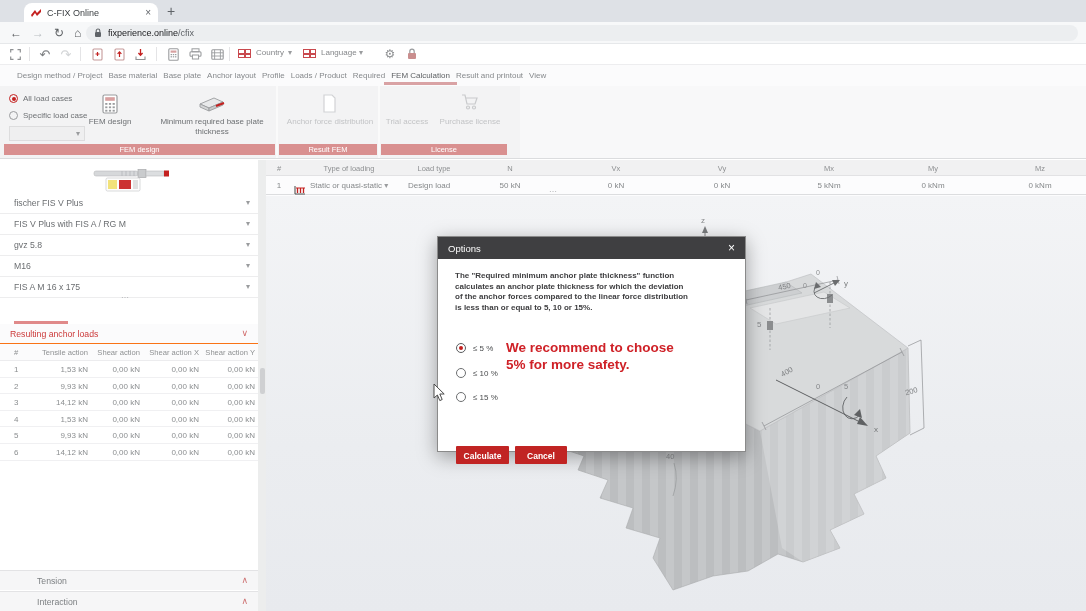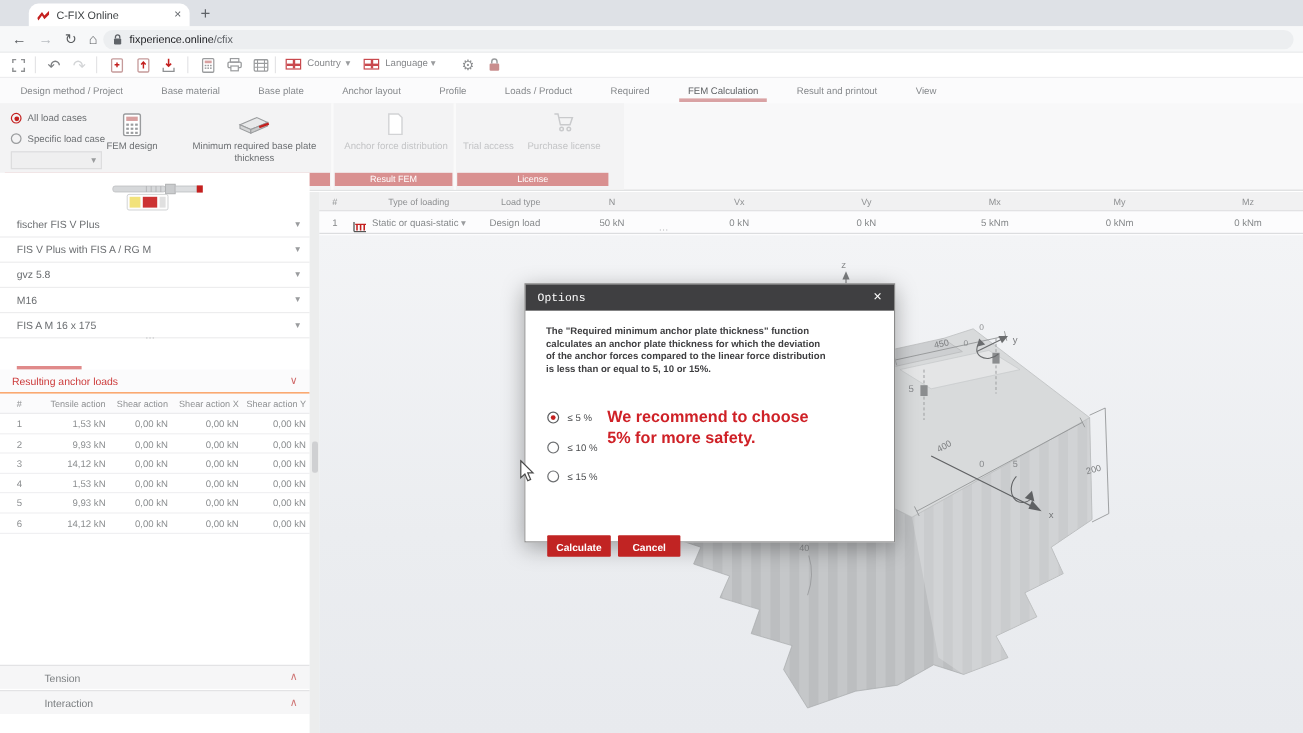--- a/index.html
+++ b/index.html
@@ -28,21 +28,21 @@
   .tbdiv{position:absolute;top:3px;width:1px;height:14px;background:#e4e4e6;}
   .ddlbl{position:absolute;top:4px;font-size:8px;color:#85878a;}
   .ddarr{position:absolute;top:4px;font-size:8px;color:#9a9c9e;}
   .flag{position:absolute;top:5px;width:13px;height:9px;background:#fff;border:1px solid #c9494e;}
   .flag::before{content:"";position:absolute;left:5px;top:0;width:2px;height:7px;background:#c9494e;}
   .flag::after{content:"";position:absolute;left:0;top:2.5px;width:11px;height:2px;background:#c9494e;}
   .glyphic{font-size:11px;color:#8f9193;}
 
   
   .menurow{position:absolute;top:65px;left:0;right:0;height:21px;background:#fbfbfc;
-    display:flex;align-items:center;gap:30px;padding-left:16px;font-size:8px;color:#86898c;}
+    display:flex;align-items:center;gap:4px;padding-left:16px;font-size:8px;color:#86898c;}
   .mtab{position:relative;white-space:nowrap;padding:5px 1px;}
   .mtab.active{color:#5e6164;}
   .mtab.active::after{content:"";position:absolute;left:-6px;right:-6px;bottom:0;height:3px;background:#d9a2a4;}
 
   
   .ribbon{position:absolute;top:86px;left:0;right:0;height:73px;background:#f8f8f9;border-bottom:1px solid #dbdcde;}
   .grouparea{position:absolute;left:0;top:0;width:520px;height:72px;background:#f3f3f4;}
   .gdiv{position:absolute;top:0;width:2px;height:72px;background:#fafafa;}
   .groupbar{position:absolute;bottom:3px;height:11px;background:#d99090;color:#fff;font-size:7.5px;
     text-align:center;line-height:11px;}
@@ -57,21 +57,21 @@
 
   
   .loadtable{position:absolute;left:266px;top:160px;width:820px;height:36px;background:#fcfcfd;}
   .lt-head{position:absolute;left:0;top:0;right:0;height:16px;background:#f1f1f2;border-bottom:1px solid #e2e2e4;}
   .lt-row{position:absolute;left:0;top:16px;right:0;height:19px;border-bottom:1px solid #dcdddf;}
   .ltc{position:absolute;font-size:7.5px;color:#8e9092;transform:translateX(-50%);top:4px;white-space:nowrap;}
   .ltv{position:absolute;font-size:8px;color:#85888a;transform:translateX(-50%);top:5px;white-space:nowrap;}
   .ltl{position:absolute;font-size:8px;color:#85888a;top:5px;white-space:nowrap;}
 
   
-  .sidebar{position:absolute;left:0;top:144px;width:258px;height:428px;background:#fff;}
+  .sidebar{position:absolute;left:0;top:160px;width:258px;height:428px;background:#fff;}
   .ddrow{position:absolute;left:0;width:258px;height:21px;border-bottom:1px solid #ededee;}
   .ddrow .t{position:absolute;left:14px;top:5px;font-size:8.7px;color:#6b6e71;white-space:nowrap;}
   .ddrow .a{position:absolute;right:8px;top:5px;font-size:8px;color:#9a9c9e;}
   .stabs{position:absolute;left:0;top:144px;width:258px;height:19px;border-bottom:1px solid #f0f0f1;}
   .stab{position:absolute;top:3px;font-size:8.7px;color:#77797c;}
   .stab.active{color:#55585b;}
   .rtabic{position:absolute;left:16px;top:4px;width:9px;height:9px;background:#c4201f;border-radius:2px;
     color:#fff;font-size:7px;font-weight:bold;text-align:center;line-height:9px;}
   .runderline{position:absolute;left:14px;top:161px;width:54px;height:2.5px;background:#e08a8a;}
   .resrow{position:absolute;left:0;top:164px;width:258px;height:20px;background:#fbfbfc;border-bottom:1px solid #f97316;}
@@ -93,21 +93,21 @@
 
   
   .main3d{position:absolute;left:266px;top:196px;width:820px;height:415px;
     background:linear-gradient(180deg,#f3f4f6 0%,#ebedf0 60%,#e8eaee 100%);}
   .vp-svg{position:absolute;left:258px;top:196px;width:828px;height:415px;pointer-events:none;}
 
   
   .modal{position:absolute;left:437px;top:236px;width:309px;height:216px;background:#fff;
     border:1px solid #8a8a8a;box-shadow:0 5px 18px rgba(0,0,0,.35);z-index:10;}
   .modal-head{position:absolute;left:0;top:0;right:0;height:22px;background:#3f3f41;color:#fdfdfd;
-    display:flex;align-items:center;justify-content:space-between;padding:4px 10px;font-size:9.5px;font-family:Liberation Mono, monospace;}
+    display:flex;align-items:center;justify-content:space-between;padding:4px 10px;font-size:9.5px;}
   .modal-x{font-size:12px;color:#fff;line-height:1;}
   .modal-body{position:absolute;left:0;top:22px;right:0;bottom:0;background:#fff;}
   .mpara{position:absolute;left:17px;top:12px;width:238px;font-size:8px;font-weight:bold;color:#3e3e40;line-height:1.32;}
   .mradio{position:absolute;left:18px;display:flex;align-items:center;gap:7px;}
   .mrc{width:10px;height:10px;border:1.6px solid #6d6f71;border-radius:50%;position:relative;}
   .mrc.sel{border-color:#5a5c5e;}
   .mrc.sel::after{content:"";position:absolute;left:1.6px;top:1.6px;width:4.4px;height:4.4px;border-radius:50%;background:#c4201f;}
   .mrl{font-size:8px;color:#4a4c4e;}
   .mrec{position:absolute;left:68px;top:80px;font-size:13.5px;font-weight:bold;color:#cf2127;line-height:1.28;}
   .mbtn{position:absolute;top:187px;height:18px;background:#c12423;color:#fff;font-size:8.5px;font-weight:bold;

